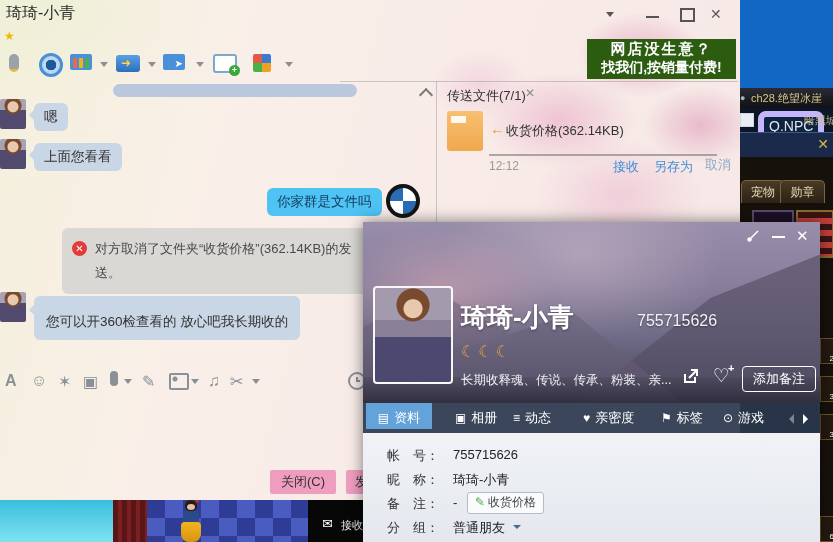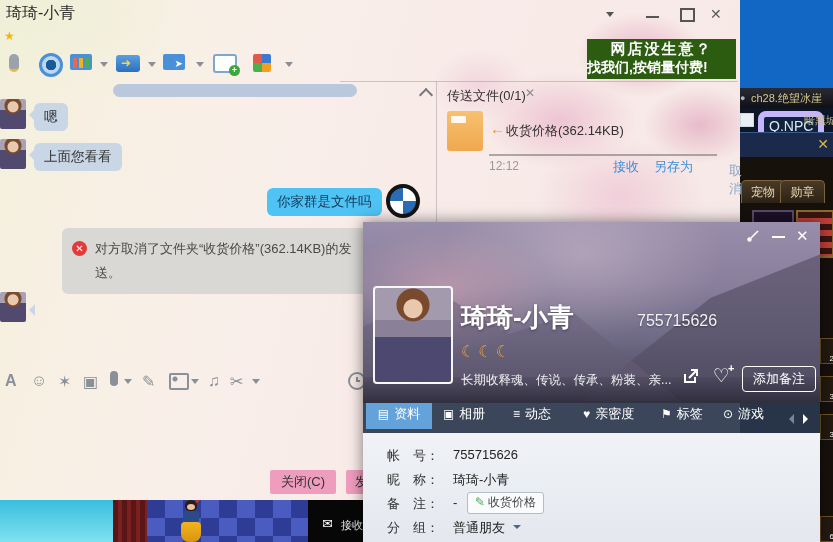--- a/index.html
+++ b/index.html
@@ -63,21 +63,21 @@
   #card-hd{position:absolute;left:0;top:0;width:457px;height:181px;overflow:hidden;
     background:
      radial-gradient(ellipse 150px 90px at 18% 38%,rgba(240,180,190,.45),rgba(240,180,190,0) 70%),
      radial-gradient(ellipse 200px 120px at 48% 18%,rgba(236,214,222,.35),rgba(236,214,222,0) 70%),
      linear-gradient(180deg,#988daa 0%,#897f9c 35%,#6e6a85 65%,#4f4d64 88%,#434252 100%);}
   .mtn{position:absolute;left:0;top:0;width:100%;height:100%;}
   .m1{clip-path:polygon(100% 100%,100% 18%,76% 42%,58% 78%,48% 100%);background:rgba(84,78,100,.65);}
   .m2{clip-path:polygon(0 100%,0 58%,16% 38%,32% 62%,46% 50%,70% 100%);background:rgba(104,94,118,.5);}
   .m3{position:absolute;left:0;bottom:0;width:100%;height:26px;background:linear-gradient(180deg,rgba(56,54,72,.2),rgba(40,40,54,.8));}
   #card-tabs{position:absolute;left:0;top:181px;width:457px;height:30px;background:rgba(42,55,78,.92);}
-  .ptab{position:absolute;top:0;height:26px;color:#fff;font-size:13px;line-height:22px;white-space:nowrap;}
+  .ptab{position:absolute;top:0;height:26px;color:#fff;font-size:13px;line-height:30px;white-space:nowrap;}
   .ptab .tic{margin-right:5px;font-size:12px;}
   .ptab.sel{background:#64a2da;text-align:center;}
   #card-body{position:absolute;left:0;top:211px;width:457px;height:109px;
     background:linear-gradient(180deg,#f0f2f6,#e4e8ee);}
   .frow{position:absolute;left:24px;font-size:13px;color:#333;white-space:nowrap;}
   .fval{position:absolute;left:90px;font-size:13px;color:#222;white-space:nowrap;}
   .obtn{position:absolute;height:20px;line-height:18px;border:1px solid #b4bcc8;border-radius:3px;
         background:#fafbfd;font-size:12px;color:#444;padding:0 7px;}
   .wbtn{position:absolute;border:1.5px solid #fff;border-radius:4px;color:#fff;
         font-size:13px;text-align:center;}
@@ -197,20 +197,21 @@
   <div class="bubble out" style="left:267px;top:188px;">你家群是文件吗</div>
   <div class="tail" style="left:374px;top:194px;border-left-color:#4fc3f4;border-right:none;"></div>
   <div class="abs" style="left:386px;top:184px;width:34px;height:34px;border-radius:50%;border:4px solid #141414;box-sizing:border-box;background:conic-gradient(#fff 0 90deg,#2a6db5 90deg 180deg,#fff 180deg 270deg,#2a6db5 270deg 360deg);"></div>
 
   <div class="bubble sys" style="left:62px;top:228px;width:264px;padding:9px 12px 9px 33px;line-height:1.85;font-size:13px;">
     <span class="abs" style="left:10px;top:13px;width:15px;height:15px;border-radius:50%;background:#e23b3b;color:#fff;font-size:10px;line-height:15px;text-align:center;">✕</span>
     <span>对方取消了文件夹“收货价格”(362.14KB)的发送。</span>
   </div>
 
   <div class="avat" style="left:0;top:292px;"></div>
+  <div class="bubble in" style="left:34px;top:296px;padding:17px 12px 9px;">您可以开360检查看的 放心吧我长期收的</div>
   <div class="tail" style="left:29px;top:304px;border-right-color:#c9d6e5;border-left:none;"></div>
 
   <span class="abs icon16" style="left:5px;top:372px;font-weight:bold;">A</span>
   <span class="abs icon16" style="left:31px;top:372px;">☺</span>
   <span class="abs icon16" style="left:58px;top:372px;">✶</span>
   <span class="abs icon16" style="left:83px;top:372px;">▣</span>
   <span class="abs" style="left:110px;top:371px;width:8px;height:12px;border-radius:4px;background:#8a9097;border-bottom:3px solid #8a9097;"></span>
   <span class="abs tri down" style="left:124px;top:379px;"></span>
   <span class="abs icon16" style="left:142px;top:372px;">✎</span>
   <span class="abs" style="left:169px;top:373px;width:16px;height:13px;border:2px solid #8a9097;border-radius:2px;background:radial-gradient(circle 3px at 4px 4px,#8a9097 2px,transparent 3px);"></span>
@@ -219,37 +220,37 @@
   <span class="abs icon16" style="left:230px;top:372px;">✂</span>
   <span class="abs tri down" style="left:252px;top:379px;"></span>
   <span class="abs" style="left:348px;top:372px;width:14px;height:14px;border:2px solid #8a9097;border-radius:50%;">
     <i style="position:absolute;left:6px;top:3px;width:2px;height:5px;background:#8a9097;"></i>
     <i style="position:absolute;left:6px;top:6px;width:4px;height:2px;background:#8a9097;"></i>
   </span>
 
   <div class="abs" style="left:270px;top:470px;width:66px;height:24px;background:#ef9dbe;border-radius:2px;color:#333;font-size:13px;text-align:center;line-height:24px;">关闭(C)</div>
   <div class="abs" style="left:346px;top:470px;width:60px;height:24px;background:#ef9dbe;border-radius:2px;color:#333;font-size:13px;line-height:24px;padding-left:9px;">发</div>
 
-  <div class="abs" style="left:447px;top:87px;font-size:13px;color:#333;white-space:nowrap;">传送文件(0/1)</div>
+  <div class="abs" style="left:447px;top:87px;font-size:13px;color:#333;white-space:nowrap;">传送文件(7/1)</div>
   <span class="abs" style="left:525px;top:86px;font-size:12px;color:#8a8a8a;">✕</span>
 
   <div class="abs" style="left:447px;top:111px;width:36px;height:40px;border-radius:3px;background:linear-gradient(180deg,#f8c070,#f0a84e);">
     <i style="position:absolute;left:4px;top:5px;width:15px;height:7px;border-radius:1px;background:rgba(255,255,255,.9);"></i>
   </div>
   <span class="abs" style="left:490px;top:120px;font-size:15px;font-weight:bold;color:#e8941e;">←</span>
   <span class="abs" style="left:506px;top:122px;font-size:13px;color:#333;white-space:nowrap;">收货价格(362.14KB)</span>
   <div class="abs" style="left:489px;top:154px;width:228px;height:2px;background:rgba(110,110,110,.55);"></div>
   <span class="abs" style="left:489px;top:159px;font-size:12px;color:#999;">12:12</span>
   <span class="abs link" style="left:613px;top:158px;">接收</span>
   <span class="abs link" style="left:654px;top:158px;">另存为</span>
-  <span class="abs link" style="left:705px;top:162px;color:#8aa8c8;margin-left:24px;">取消</span>
+  <span class="abs link" style="left:705px;top:156px;color:#8aa8c8;">取消</span>
 
   <div class="abs" style="left:587px;top:39px;width:149px;height:40px;background:#2c5c10;">
     <div style="color:#fff;font-size:15px;font-weight:bold;text-align:center;letter-spacing:2px;margin-top:1px;">网店没生意？</div>
-    <div style="color:#fff;font-size:14px;font-weight:bold;white-space:nowrap;">找我们,按销量付费!</div>
+    <div style="color:#fff;font-size:14px;font-weight:bold;text-align:center;white-space:nowrap;">找我们,按销量付费!</div>
   </div>
 </div>
 
 <div class="abs" id="card">
   <div id="card-hd">
     <div class="mtn m1"></div>
     <div class="mtn m2"></div>
     <div class="m3"></div>
 
     <svg class="abs" style="left:381px;top:7px;" width="16" height="16" viewBox="0 0 16 16">
@@ -279,21 +280,21 @@
     </svg>
     <span class="abs" style="left:350px;top:142px;font-size:19px;color:#fff;">♡</span>
     <span class="abs" style="left:365px;top:140px;font-size:11px;color:#fff;font-weight:bold;">+</span>
     <div class="wbtn" style="left:379px;top:144px;width:72px;height:24px;line-height:23px;">添加备注</div>
   </div>
 
   <div id="card-tabs">
     <div class="ptab sel" style="left:3px;width:66px;">
       <span class="tic">▤</span><span>资料</span>
     </div>
-    <div class="ptab" style="left:80px;">
+    <div class="ptab" style="left:92px;">
       <span class="tic">▣</span><span>相册</span>
     </div>
     <div class="ptab" style="left:150px;">
       <span class="tic">≡</span><span>动态</span>
     </div>
     <div class="ptab" style="left:220px;">
       <span class="tic">♥</span><span>亲密度</span>
     </div>
     <div class="ptab" style="left:298px;text-align:center;">
       <span class="tic">⚑</span><span>标签</span>

